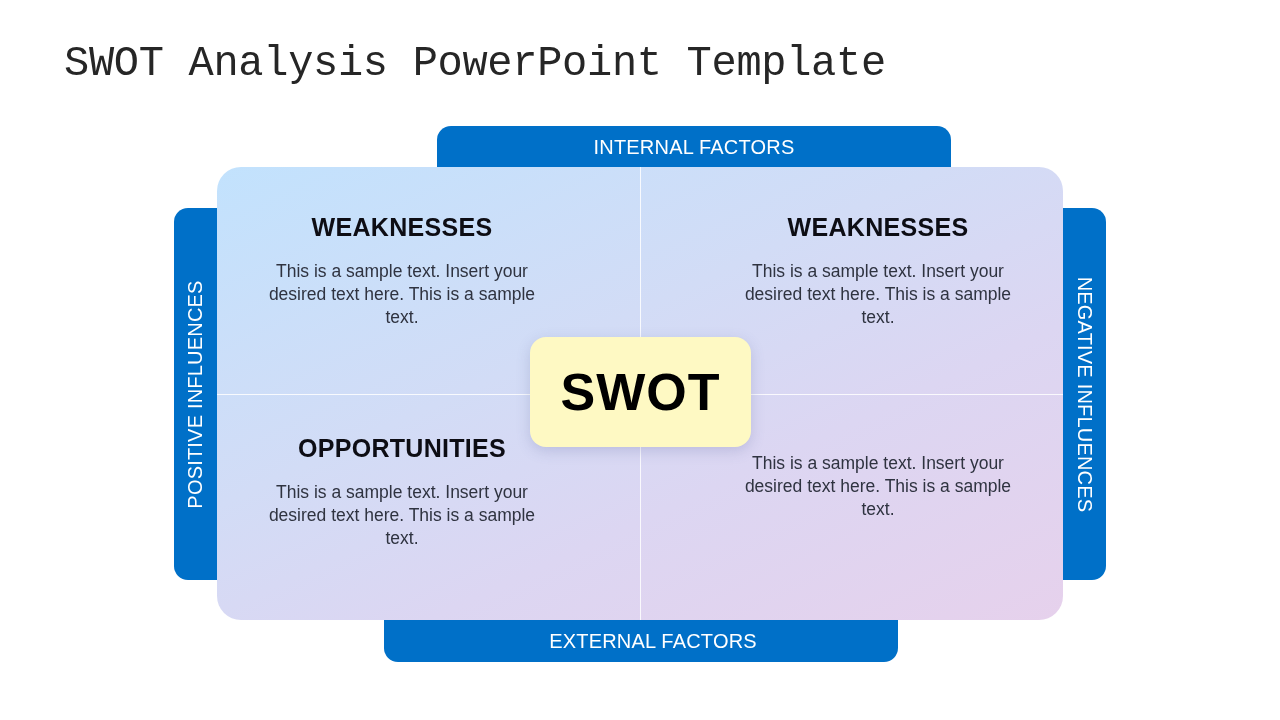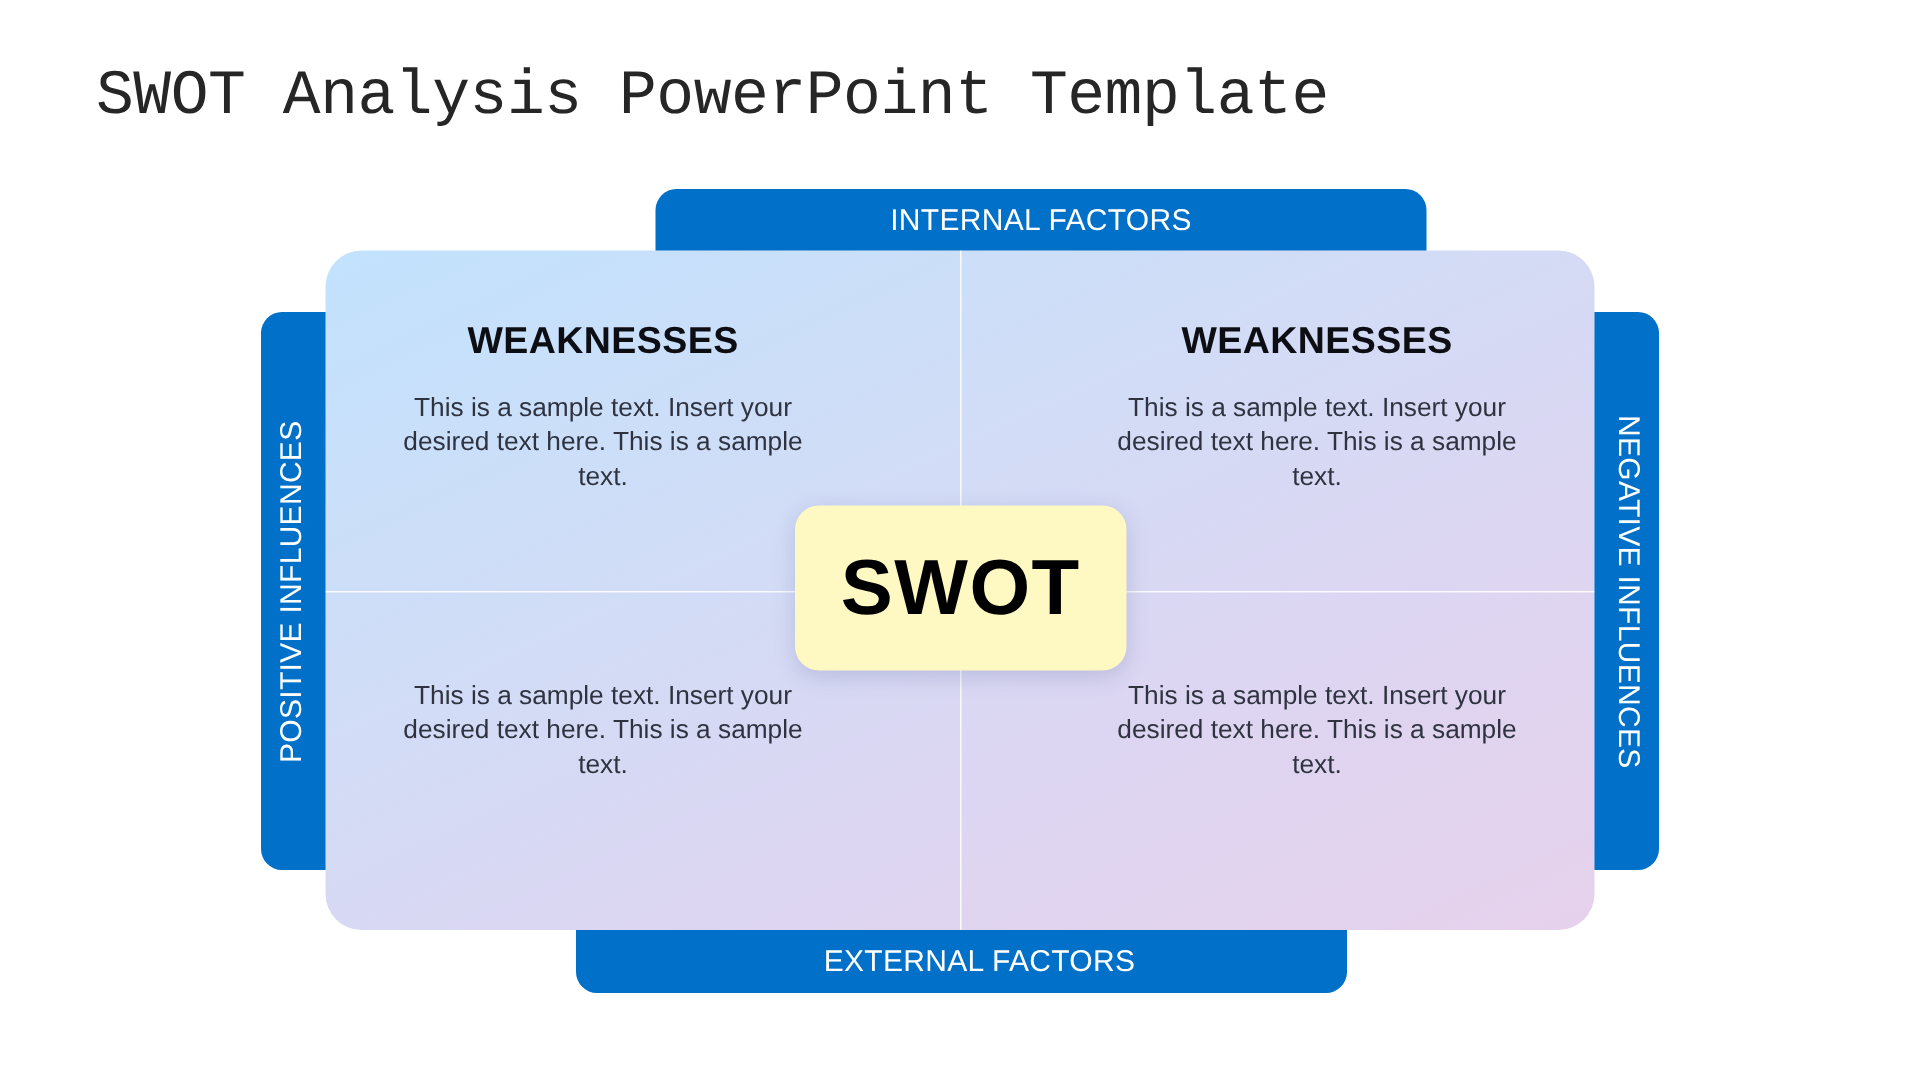--- a/index.html
+++ b/index.html
@@ -79,20 +79,21 @@
 
   <div class="quad q-s">
     <div class="quad-title">WEAKNESSES</div>
     <div class="quad-body">This is a sample text. Insert your desired text here. This is a sample text.</div>
   </div>
   <div class="quad q-w">
     <div class="quad-title">WEAKNESSES</div>
     <div class="quad-body">This is a sample text. Insert your desired text here. This is a sample text.</div>
   </div>
   <div class="quad q-o">
+    <div class="quad-title">OPPORTUNITIES</div>
     <div class="quad-body">This is a sample text. Insert your desired text here. This is a sample text.</div>
   </div>
   <div class="quad q-t">
     <div class="quad-body">This is a sample text. Insert your desired text here. This is a sample text.</div>
   </div>
 </div>
 
 <div class="center-box">SWOT</div>
 
 </body></html>

